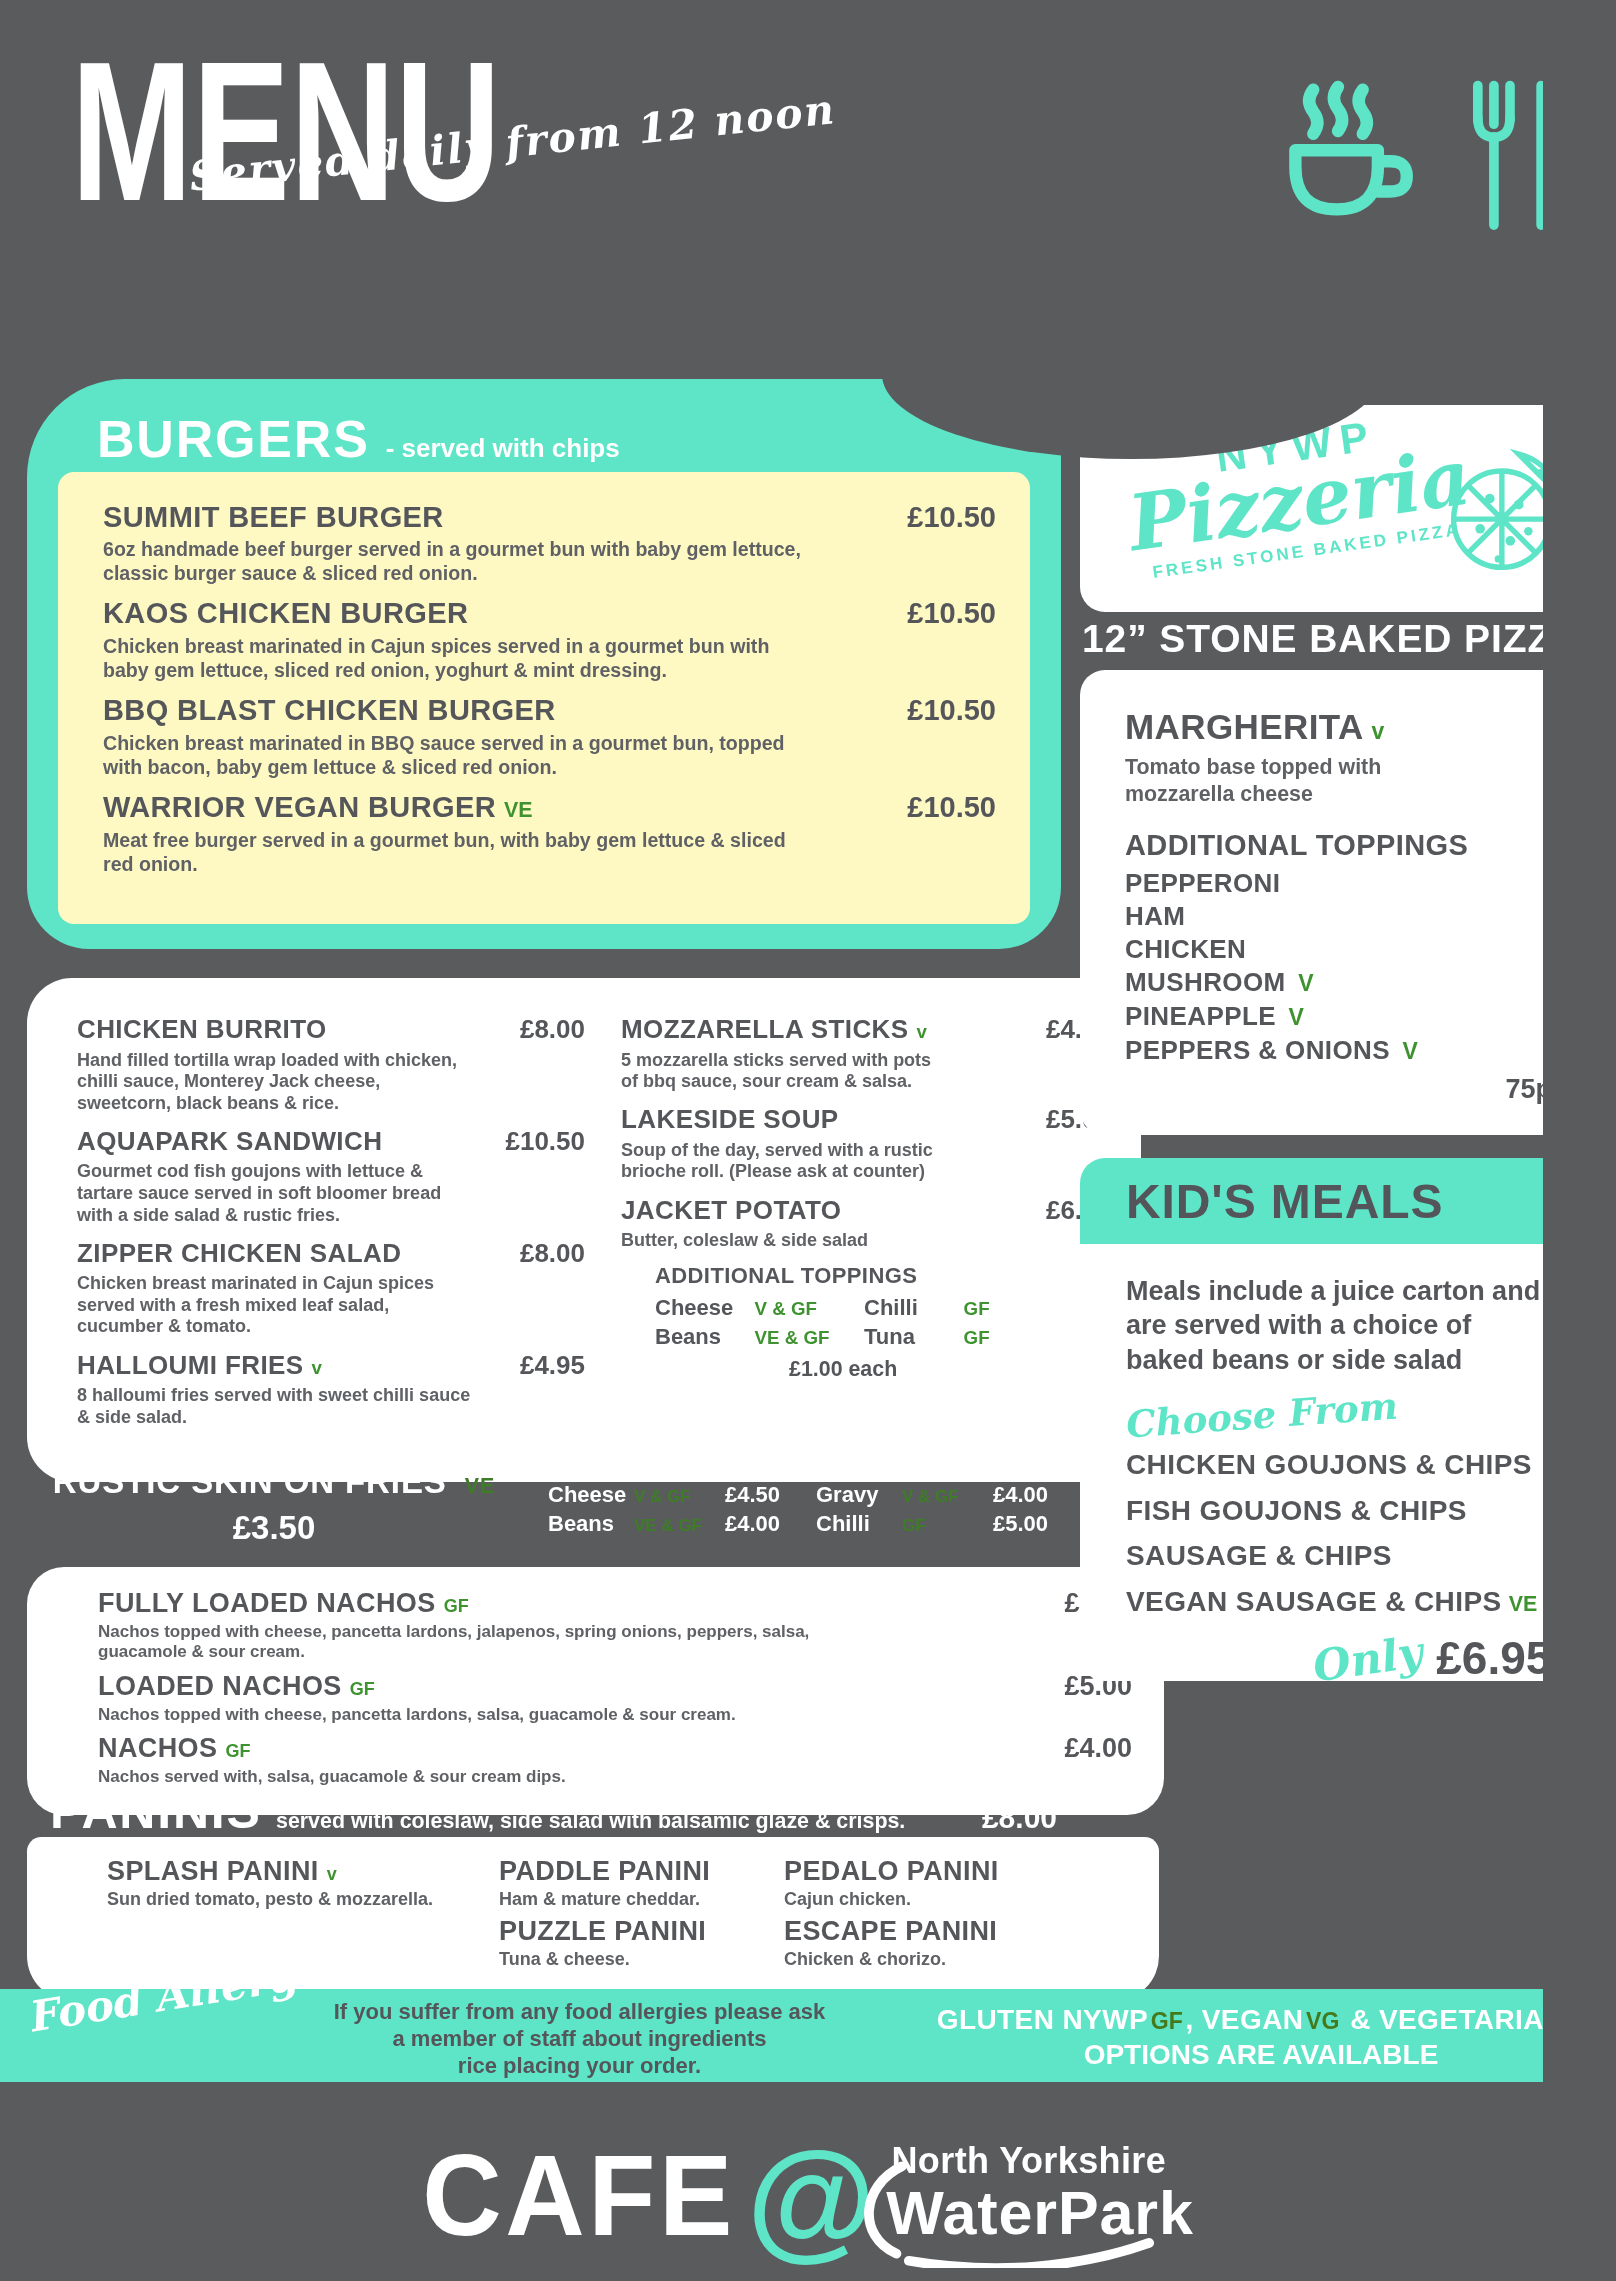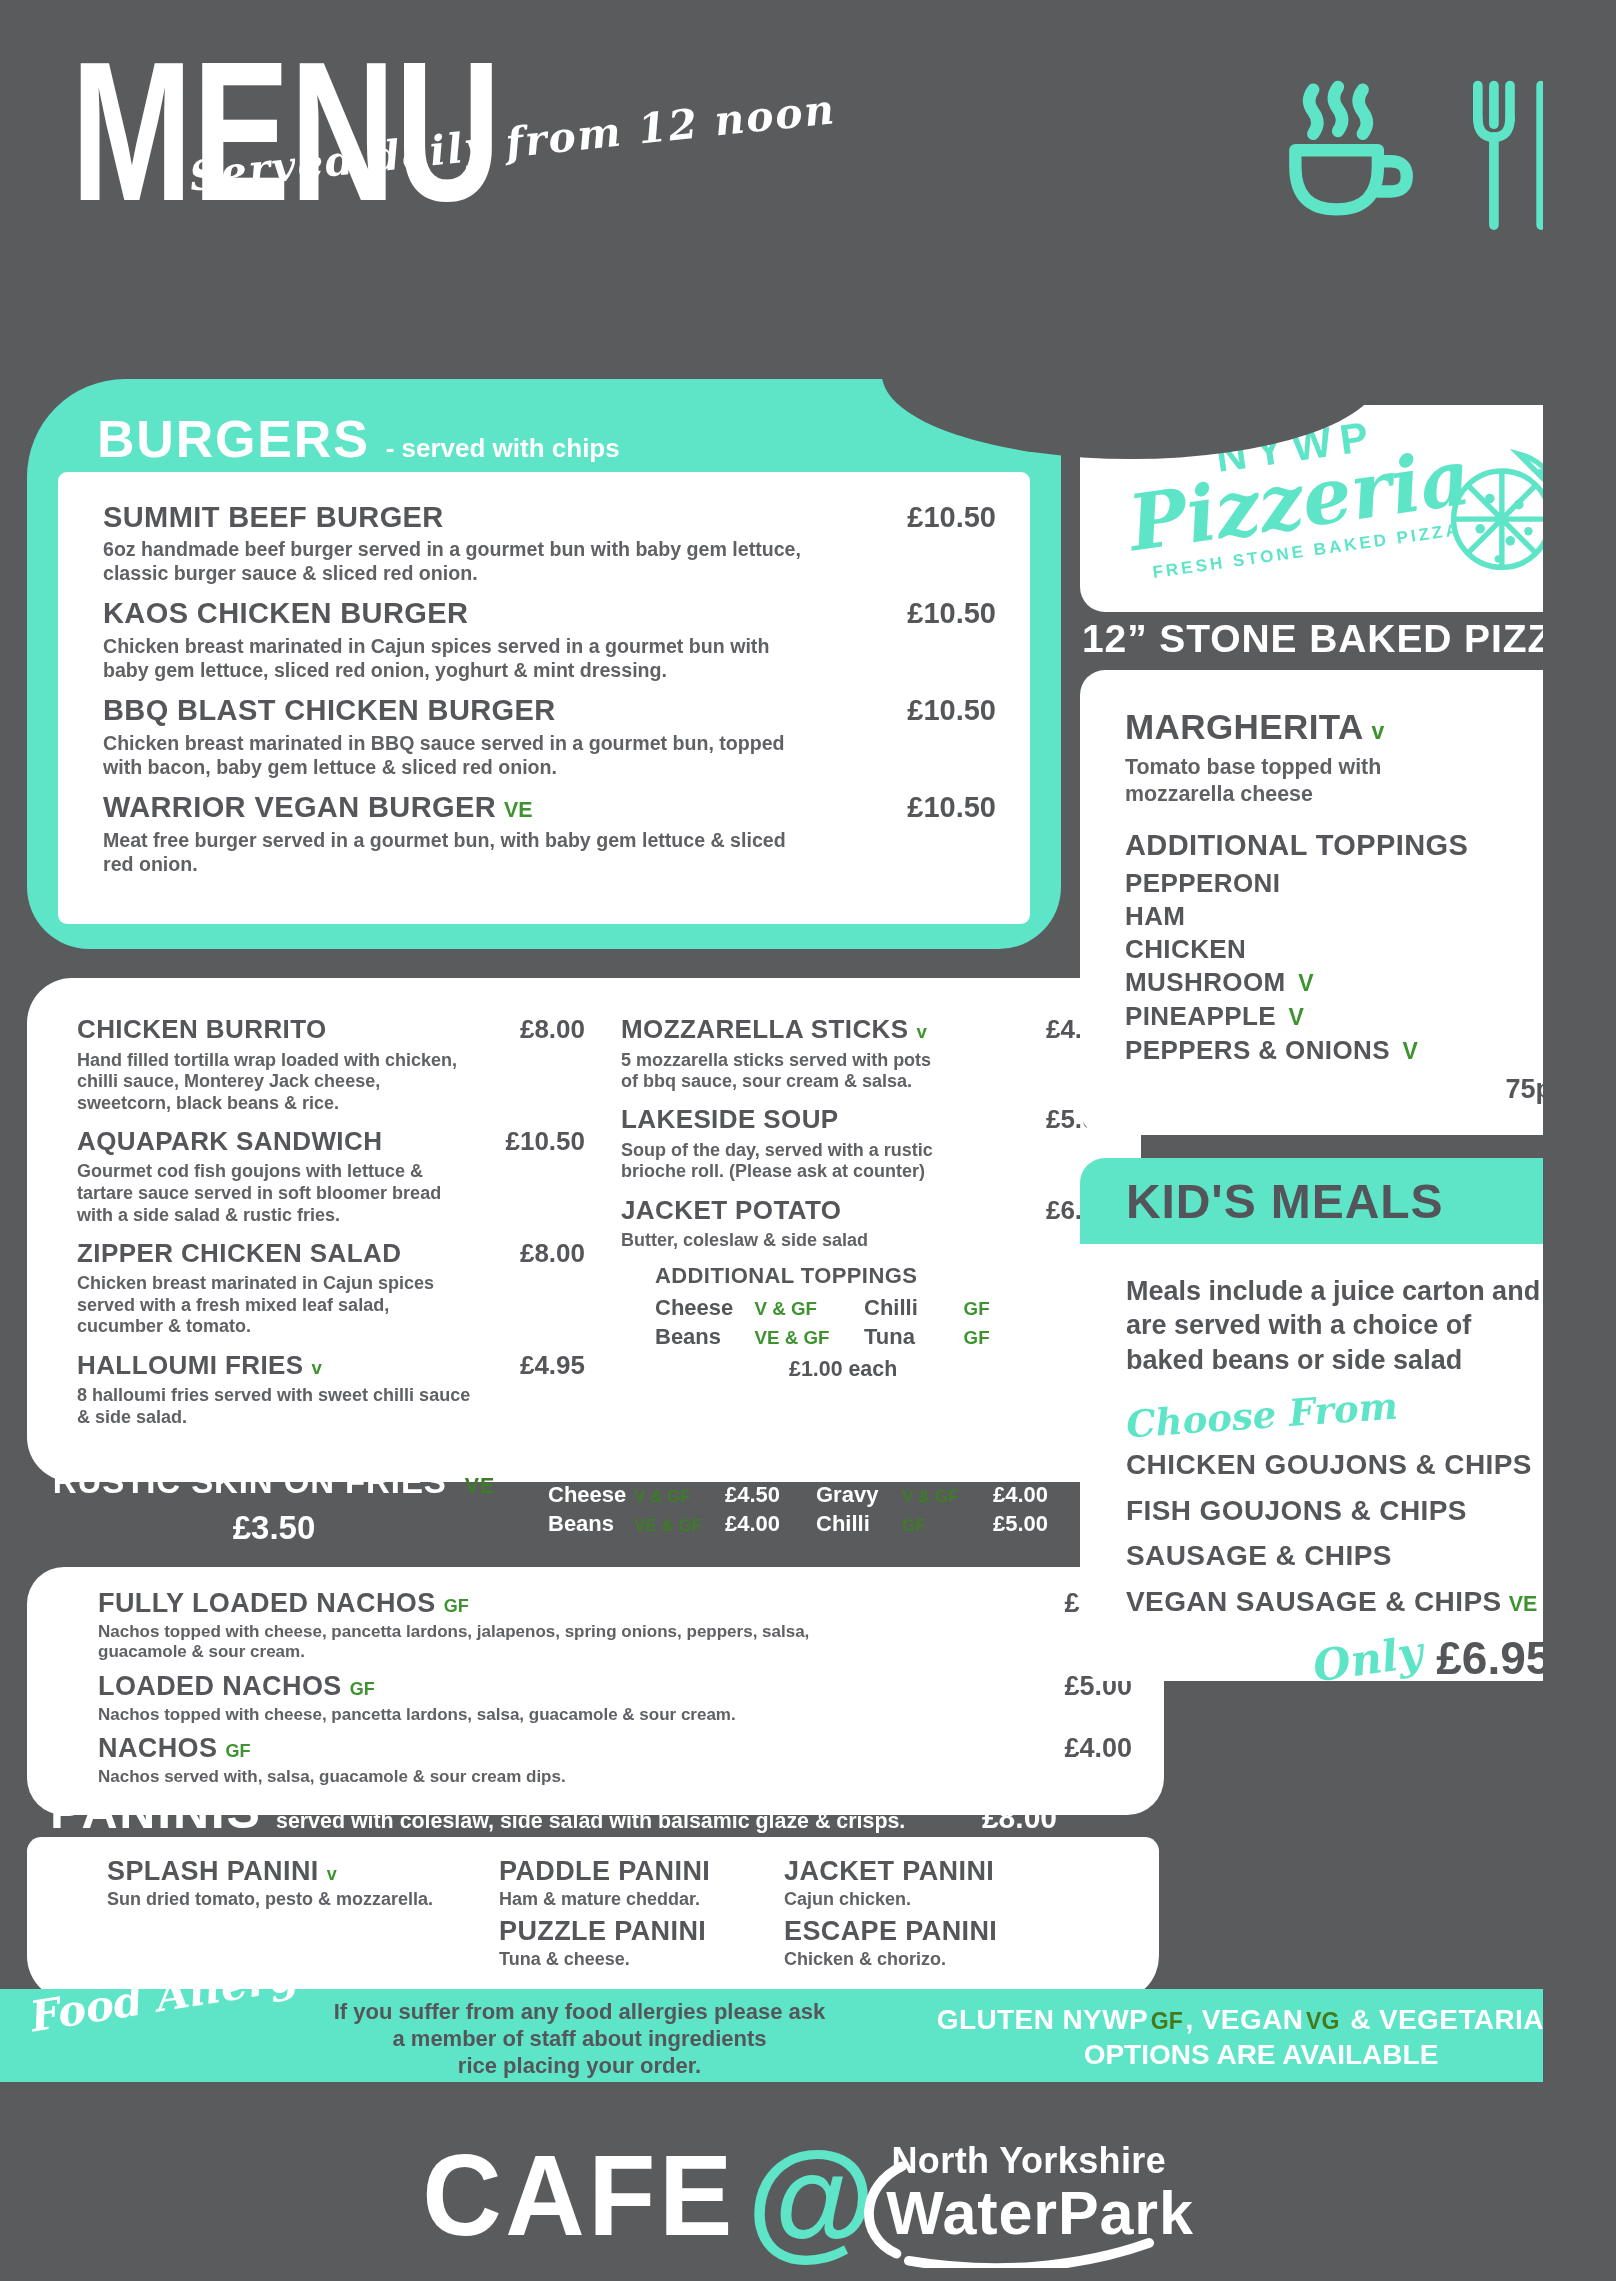--- a/index.html
+++ b/index.html
@@ -28,22 +28,22 @@
   .m-desc{font-weight:700;color:var(--ink2);margin-top:4.5px;line-height:1.22}
 
   
   #burgers-panel{position:absolute;left:27px;top:379px;width:1034px;height:570px;background:var(--teal);
                  border-radius:98px 53px 62px 62px}
   #burgers-notch{position:absolute;left:882px;top:290px;width:499px;height:169px;background:#595b5d;
                  border-radius:50%;z-index:1}
   #burgers-heading{position:absolute;left:70px;top:30px;display:flex;align-items:baseline;gap:16px;color:#fff}
   #burgers-title{font-size:52px;font-weight:700;letter-spacing:1.8px}
   #burgers-sub{font-size:26px;font-weight:700}
-  #burgers-card{position:absolute;left:31px;top:93px;right:31px;bottom:25px;background:#ffffff;
-                border-radius:9px;padding:28.5px 34px 9px 45px;z-index:2}
+  #burgers-card{position:absolute;left:31px;top:93px;right:31px;bottom:25px;background:#fef9c3;
+                border-radius:16px;padding:28.5px 34px 9px 45px;z-index:2}
   #burgers-card .m-title,#burgers-card .m-price{font-size:29px}
   #burgers-card .tag{font-size:21.4px}
   #burgers-card .m-desc{font-size:19.6px;max-width:713px}
 
   
   #mains-card{position:absolute;left:27px;top:978px;width:1034px;height:463px;background:#fff;
               border-radius:45px;padding:36px 30px 5.3px 50px;display:grid;grid-template-columns:508px 1fr;column-gap:36px}
   #mains-card .m-title,#mains-card .m-price{font-size:26px}
   #mains-card .tag{font-size:18.7px}
   #mains-card .m-desc{font-size:18px;line-height:1.2}
@@ -390,21 +390,21 @@
         <div class="m-item">
           <div class="m-head">
             <span class="m-title">PUZZLE PANINI</span>
           </div>
           <div class="m-desc">Tuna &amp; cheese.</div>
         </div>
       </div>
       <div class="pan-col">
         <div class="m-item">
           <div class="m-head">
-            <span class="m-title">JACKET PANINI</span>
+            <span class="m-title">PEDALO PANINI</span>
           </div>
           <div class="m-desc">Cajun chicken.</div>
         </div>
         <div class="m-item">
           <div class="m-head">
             <span class="m-title">ESCAPE PANINI</span>
           </div>
           <div class="m-desc">Chicken &amp; chorizo.</div>
         </div>
       </div>

